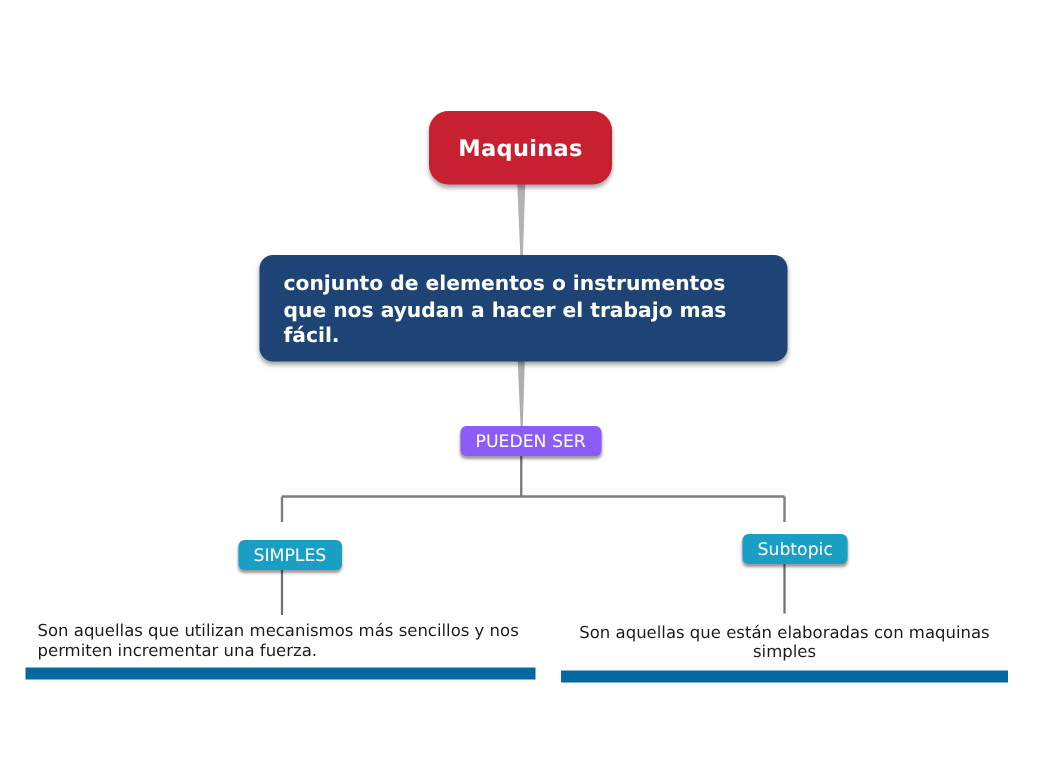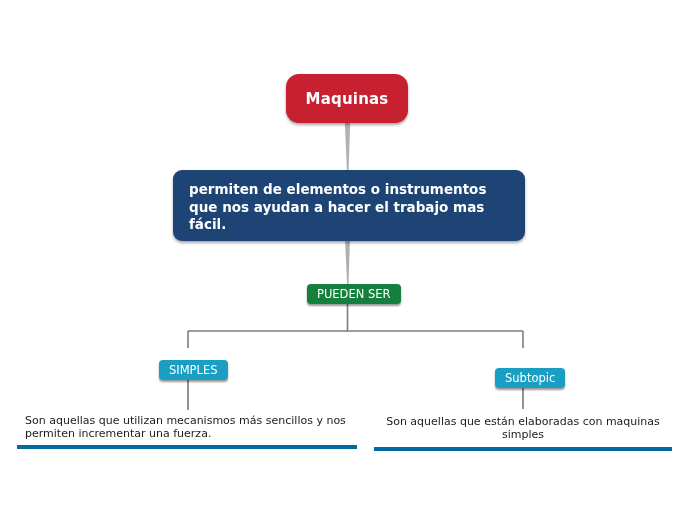--- a/index.html
+++ b/index.html
@@ -34,26 +34,26 @@
   .node-small{
     height:20px;line-height:20px;
     padding:0 10px;
     border-radius:4px;
     font-size:11.5px;
     box-shadow:0 2px 2px rgba(0,0,0,0.40);
     white-space:nowrap;
   }
   .node-rel{left:307px;top:284px;}
   .node-b0{left:159px;top:348px;margin-top:12px;}
-  .node-b1{left:495px;top:368px;}
+  .node-b1{left:495px;top:356px;}
   .leaf{
     position:absolute;
     color:#1c1c1c;
     font-size:11px;line-height:12.8px;
-    border-bottom:4px solid #0369a1;
+    border-bottom:8px solid #0369a1;
     box-sizing:border-box;
     cursor:pointer;
   }
   .leaf-0{
     left:17px;top:413px;width:340px;
     padding:2px 6px 4px 8px;
     text-align:left;
   }
   .leaf-1{
     left:374px;top:414px;width:298px;
@@ -73,23 +73,23 @@
     <polygon points="345.1,240 349.9,240 348.5,285 347.1,285" fill="#AFAFAF"></polygon>
 
     <path d="M347.5 303.5 L347.5 331 M188 331 L523 331 M188 331 L188 348 M523 331 L523 348" stroke="#7D7D7D" stroke-width="1.6" fill="none"></path>
 
     <path d="M188 368 L188 410" stroke="#6F6F6F" stroke-width="1.5" fill="none"></path>
     <path d="M523 368 L523 409" stroke="#6F6F6F" stroke-width="1.5" fill="none"></path>
   </svg>
 
   <div class="node node-root" style="background-color: rgb(198, 32, 49);">Maquinas</div>
 
-  <div class="node node-def" style="background-color: rgb(30, 68, 118);">permiten de elementos o instrumentos que nos ayudan a hacer el trabajo mas fácil.</div>
+  <div class="node node-def" style="background-color: rgb(30, 68, 118);">conjunto de elementos o instrumentos que nos ayudan a hacer el trabajo mas fácil.</div>
 
-  <div class="node node-small node-rel" style="background-color: #15803d;">PUEDEN SER</div>
+  <div class="node node-small node-rel" style="background-color: #8b5cf6;">PUEDEN SER</div>
 
   <div class="node node-small node-b0" style="background-color: rgb(26, 159, 196);">SIMPLES</div>
 
   <div class="node node-small node-b1" style="background-color: rgb(26, 159, 196);">Subtopic</div>
 
   <div class="leaf leaf-0">Son aquellas que utilizan mecanismos más sencillos y nos permiten incrementar una fuerza.</div>
 
   <div class="leaf leaf-1">Son aquellas que están elaboradas con maquinas simples</div>
 
 </div>

